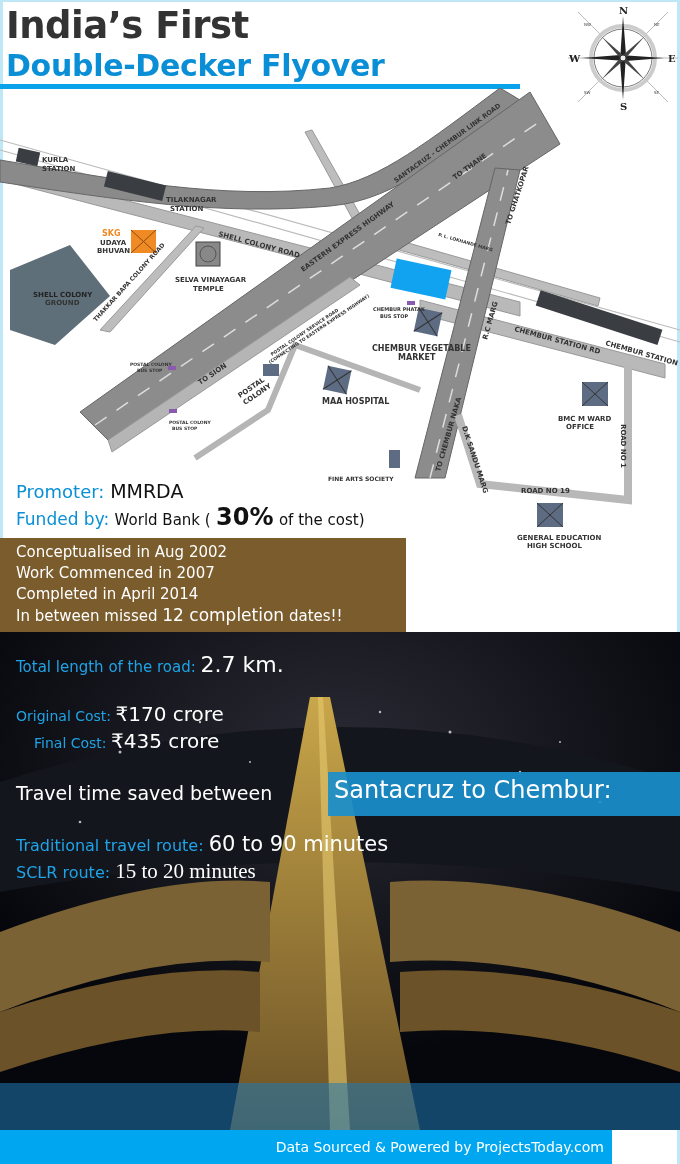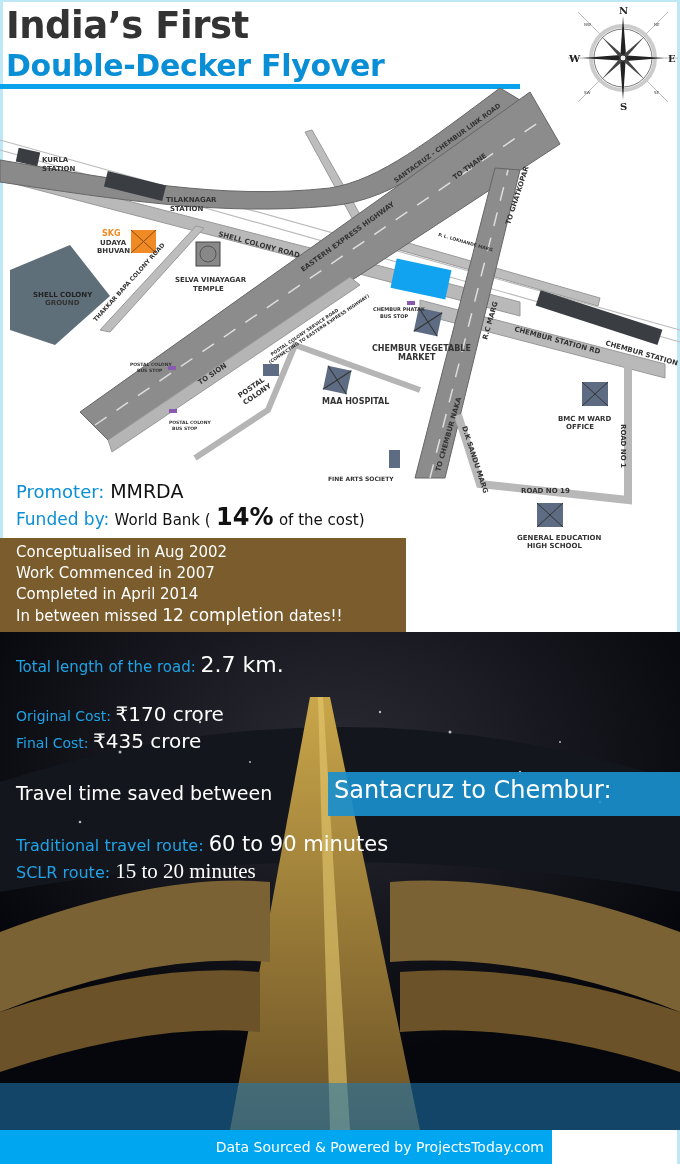--- a/index.html
+++ b/index.html
@@ -22,30 +22,30 @@
   .timeline{position:absolute;left:0;top:538px;width:406px;height:112px;background:#7b5c2c;color:#fff;font-family:"DejaVu Sans",sans-serif;font-size:15px;line-height:21px;padding:4px 0 0 16px;box-sizing:border-box;}
   .timeline .b{font-weight:normal;font-size:17px;}
   .photo{position:absolute;left:0;top:632px;width:680px;height:498px;overflow:hidden;background:#0b0c14;}
   .photo svg{position:absolute;left:0;top:0;width:680px;height:498px;}
   .ptext{position:absolute;left:16px;font-family:"DejaVu Sans",sans-serif;color:#fff;}
   .ptext .k{color:#1ea3e6;}
   .len{top:20px;font-size:15px;}
   .len .v{font-size:22px;}
   .cost1{top:70px;font-size:14px;}
   .cost1 .v,.cost2 .v{font-size:20px;}
-  .cost2{top:97px;font-size:14px;}
+  .cost2{top:97px;font-size:14px;margin-left:18px;}
   .travel{top:150px;font-size:19px;}
   .highlight{position:absolute;left:328px;top:140px;width:352px;height:44px;background:#1a8fcc;opacity:0.92;}
   .highlight-text{position:absolute;left:334px;top:144px;font-size:24px;color:#fff;font-family:"DejaVu Sans",sans-serif;}
   .trad{top:200px;font-size:16px;}
   .trad .v{font-size:21px;}
   .sclr{top:227px;font-size:16px;}
   .sclr .v{font-size:21px;font-family:Liberation Serif, serif;}
   .band{position:absolute;left:0;top:1083px;width:680px;height:47px;background:rgba(30,120,180,0.55);}
-  .footer{position:absolute;left:0;top:1130px;width:552px;height:34px;background:#00a6ef;}
+  .footer{position:absolute;left:0;top:1130px;width:612px;height:34px;background:#00a6ef;}
   .footer-text{position:absolute;right:8px;top:9px;font-family:"DejaVu Sans",sans-serif;font-size:14px;color:#fff;}
 </style>
 </head>
 <body>
 
 <div class="frame"></div>
 
 <div class="title1">India’s First</div>
 <div class="title2">Double-Decker Flyover</div>
 <div class="title-rule"></div>
@@ -205,21 +205,21 @@
 </svg>
 </div>
 
 <div class="info promoter">
   <span class="lbl-blue">Promoter:</span>
   <span class="v">MMRDA</span>
 </div>
 <div class="info funded">
   <span class="lbl-blue">Funded by:</span>
   <span class="v">World Bank (</span>
-  <span class="big">14%</span>
+  <span class="big">30%</span>
   <span class="v">of the cost)</span>
 </div>
 
 <div class="timeline">
   <div>Conceptualised in Aug 2002</div>
   <div>Work Commenced in 2007</div>
   <div>Completed in April 2014</div>
   <div><span>In between missed </span><span class="b">12 completion</span><span> dates!!</span></div>
 </div>
 

